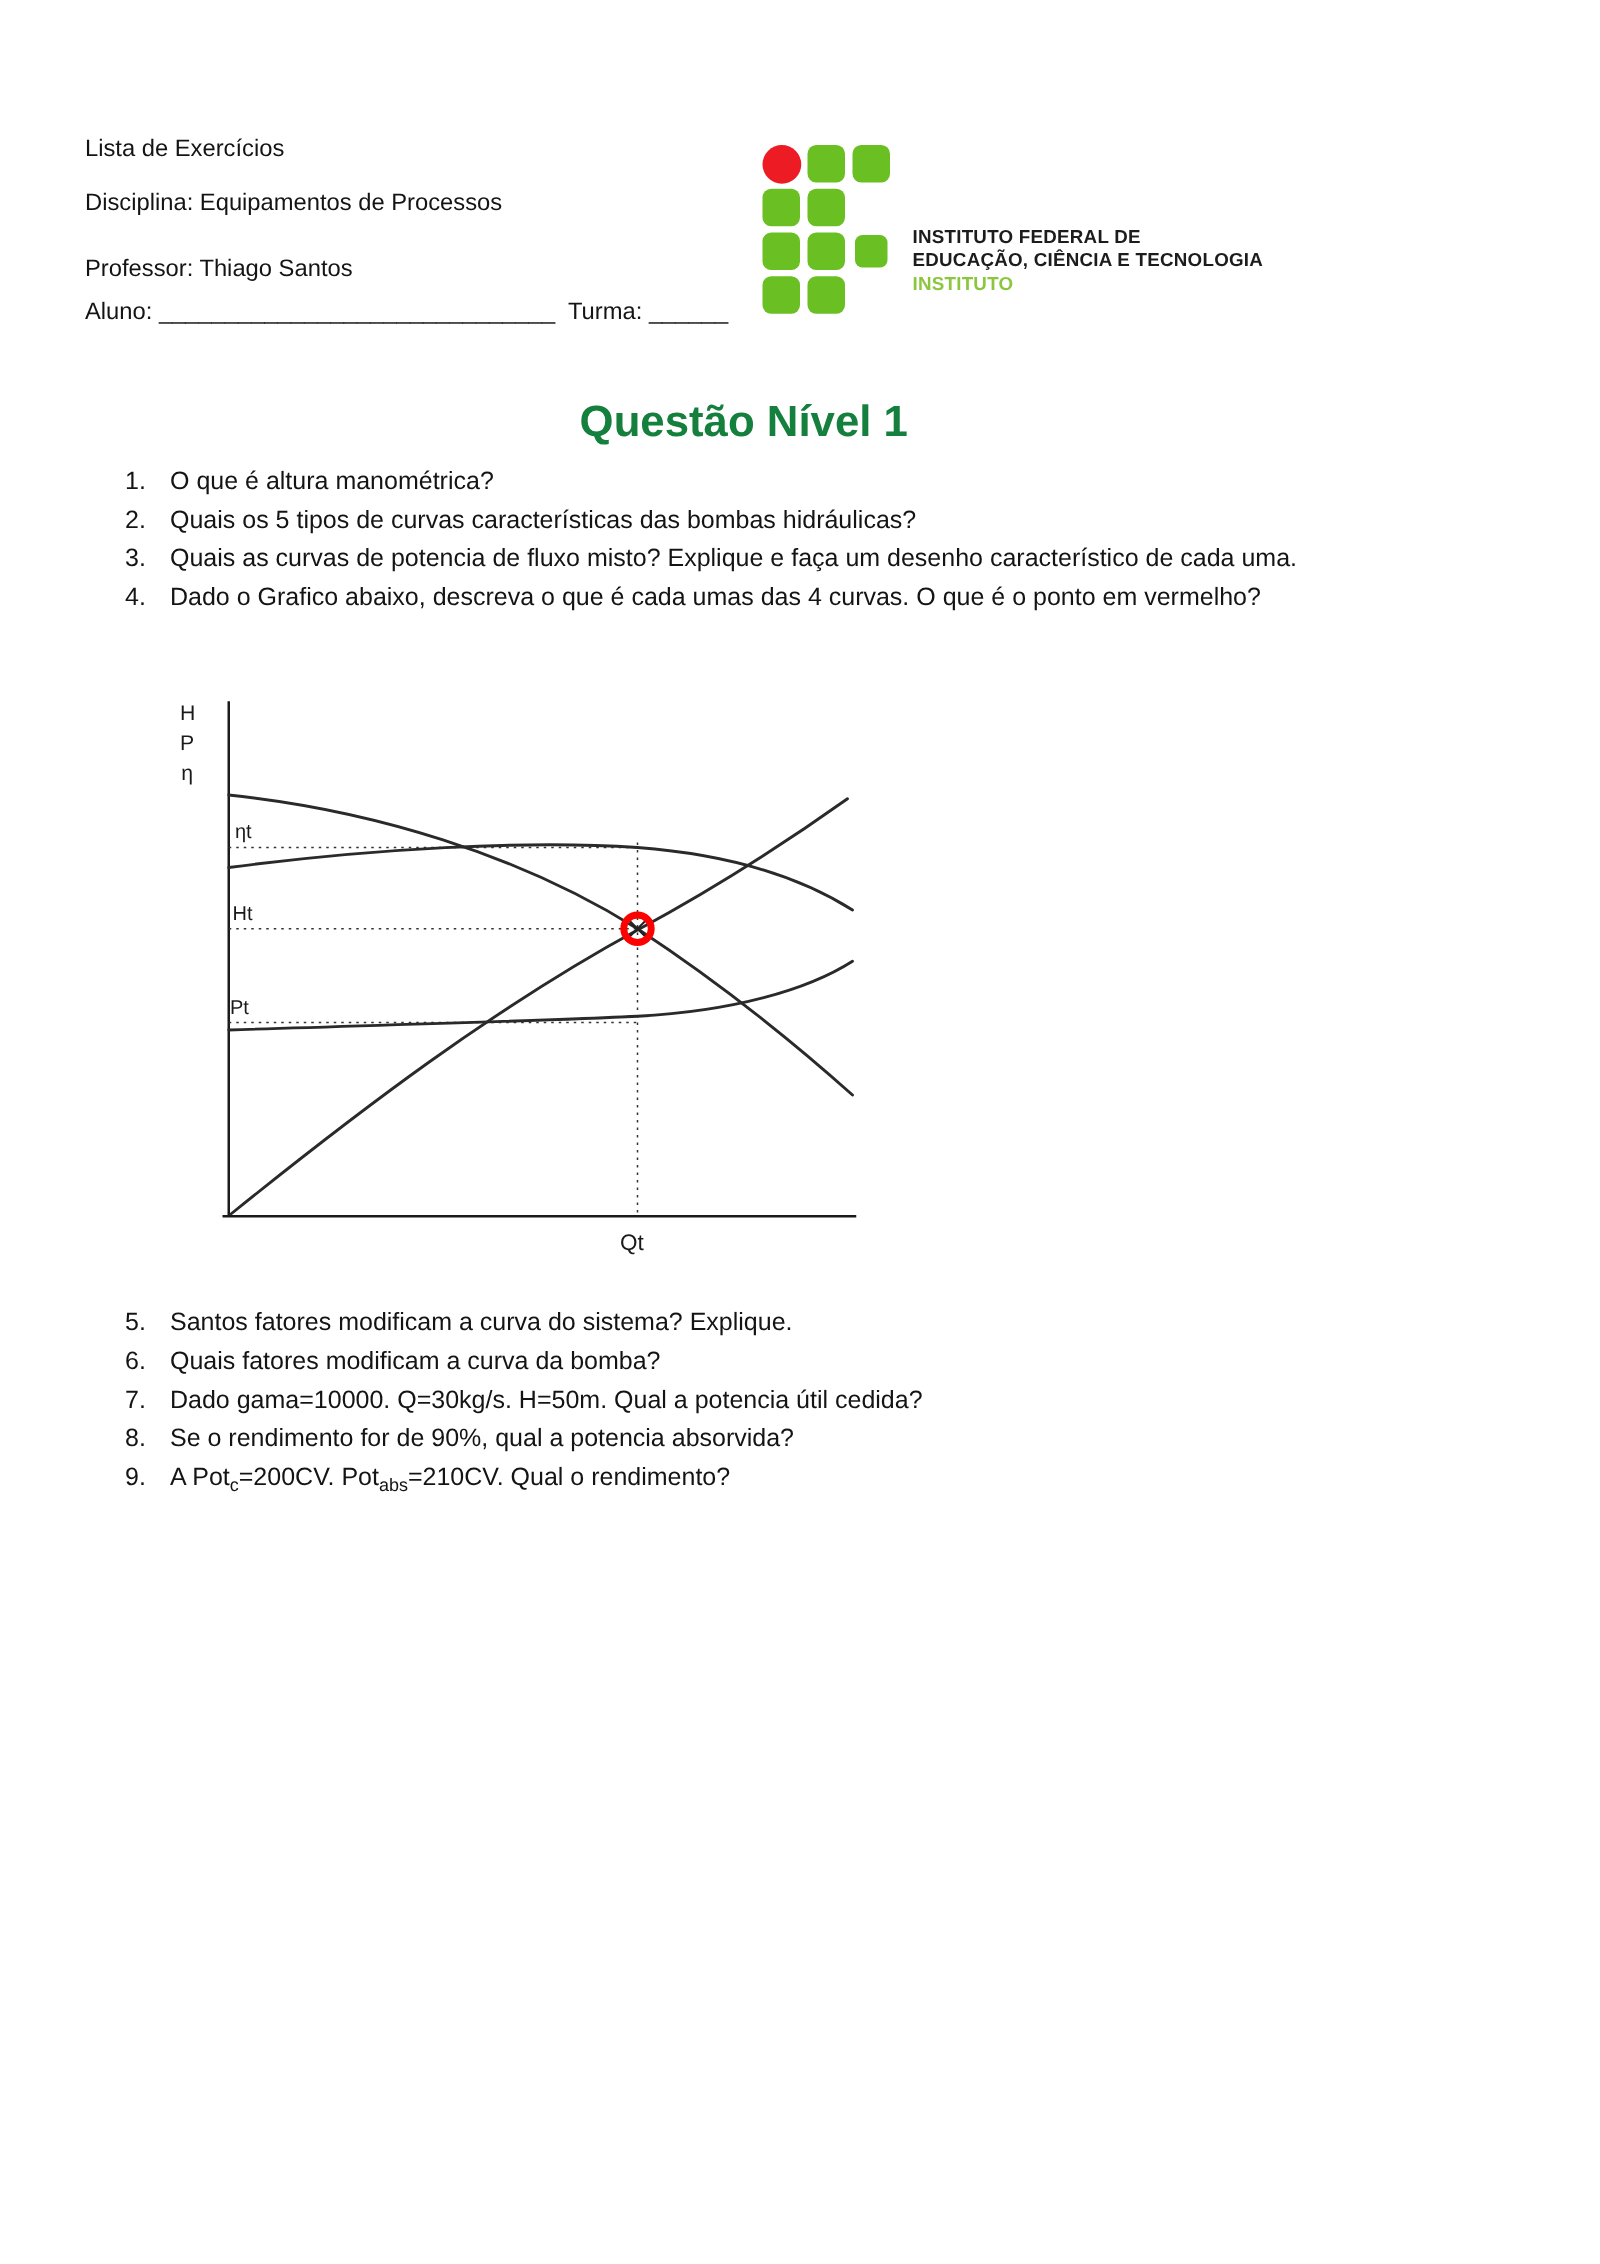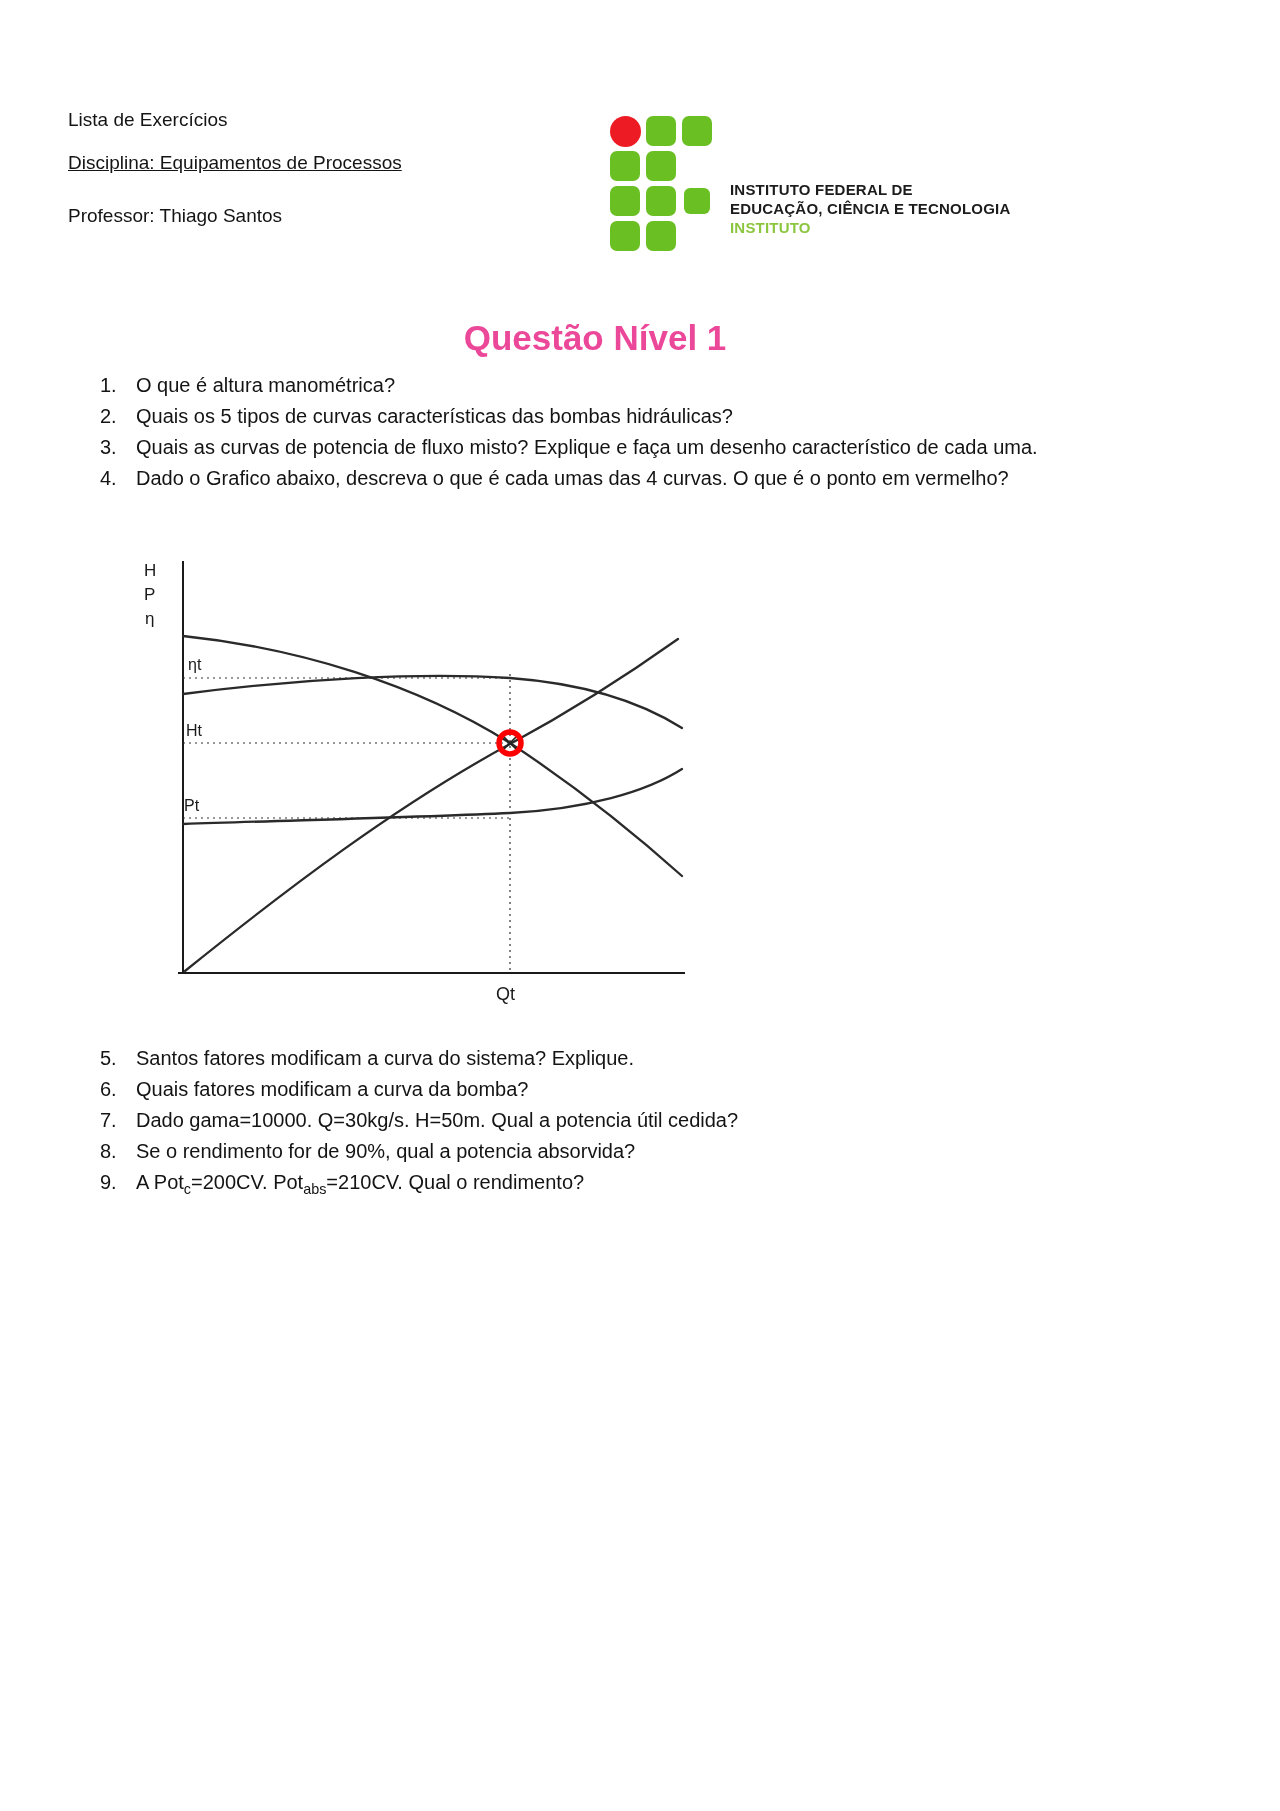--- a/index.html
+++ b/index.html
@@ -7,33 +7,33 @@
     position:relative;
     width:1280px;height:1811px;
     background:#ffffff;
     font-family:"Liberation Sans", sans-serif;
     color:#141414;
     overflow:hidden;
     margin:0 auto;
   }
   .hline{position:absolute;left:68px;font-size:19px;white-space:pre;}
   .hline.l1{top:109px;}
-  .hline.l2{top:152px;text-decoration:underline;}
+  .hline.l2{top:152px;}
   .hline.l3{top:195px;margin-top:10px;}
   .hline.l4{top:239px;}
 
   
   .logo-grid{position:absolute;left:610px;top:116px;width:110px;height:140px;}
   .sq{position:absolute;width:30px;height:30px;background:var(--logo-green,#6abf23);border-radius:7px;}
   .sq.small{width:26px;height:26px;border-radius:6px;}
   .logo-circle{position:absolute;width:31px;height:31px;background:var(--logo-red,#ed1c24);border-radius:50%;}
   .logo-text{position:absolute;left:730px;top:180px;font-size:15px;font-weight:bold;line-height:19px;letter-spacing:.2px;color:#1c1c1c;}
   .logo-text .green{color:var(--logo-text-green,#8cc63f);}
 
-  .title{position:absolute;top:318px;left:0;width:1190px;text-align:center;font-size:35px;font-weight:bold;color:#ec4899;}
+  .title{position:absolute;top:318px;left:0;width:1190px;text-align:center;font-size:35px;font-weight:bold;color:#15803d;}
 
   .q-list{position:absolute;left:100px;width:952px;font-size:20px;line-height:31px;}
   .q-list.part1{top:370px;}
   .q-list.part2{top:1043px;}
   .q-item{display:flex;}
   .q-num{flex:0 0 36px;}
   .q-text{flex:1;}
   .q-text sub{font-size:.72em;}
 
   .chart{position:absolute;left:138px;top:556px;width:560px;height:470px;}
@@ -46,20 +46,21 @@
   .op-cross{stroke:#222;stroke-width:1.6;fill:none;}
 </style>
 </head>
 <body>
 
 <div class="page">
 
   <div class="hline l1">Lista de Exercícios</div>
   <div class="hline l2">Disciplina: Equipamentos de Processos</div>
   <div class="hline l3">Professor: Thiago Santos</div>
+  <div class="hline l4">Aluno: ______________________________  Turma: ______</div>
 
   <div class="logo-grid">
     <div class="logo-circle" style="left:0;top:0;"></div>
     <div class="sq" style="left:36px;top:0;"></div>
     <div class="sq" style="left:72px;top:0;"></div>
     <div class="sq" style="left:0;top:35px;"></div>
     <div class="sq" style="left:36px;top:35px;"></div>
     <div class="sq" style="left:0;top:70px;"></div>
     <div class="sq" style="left:36px;top:70px;"></div>
     <div class="sq small" style="left:74px;top:72px;"></div>

